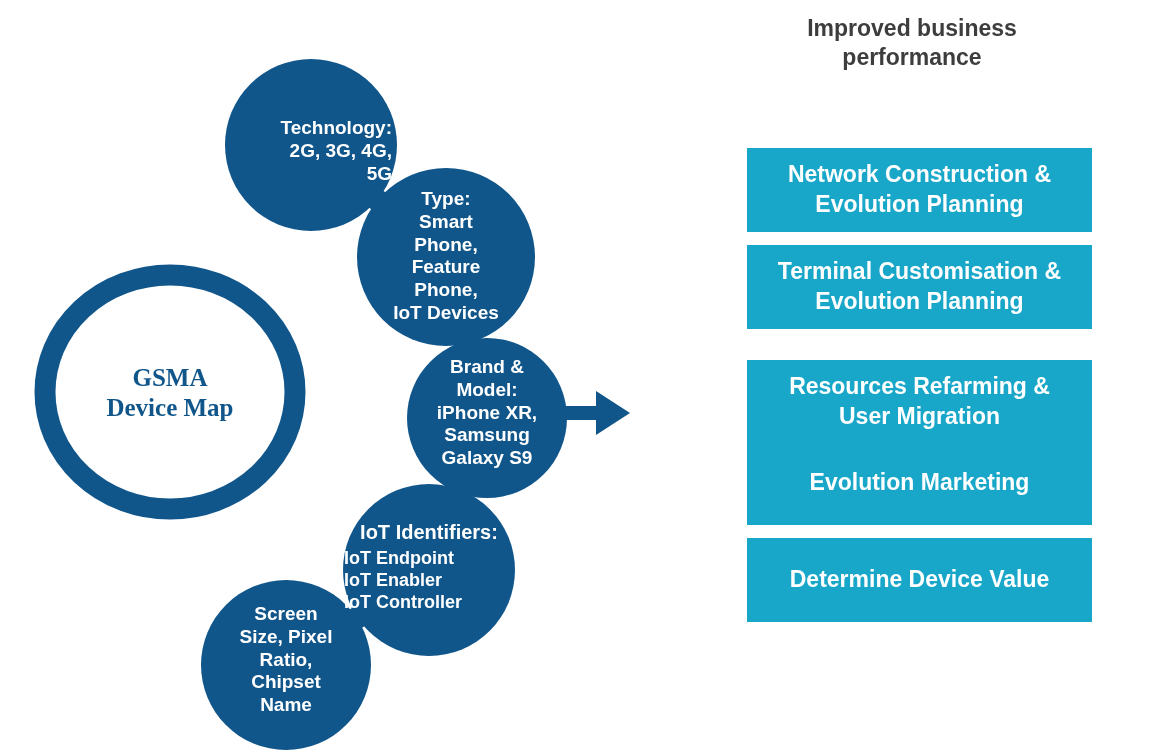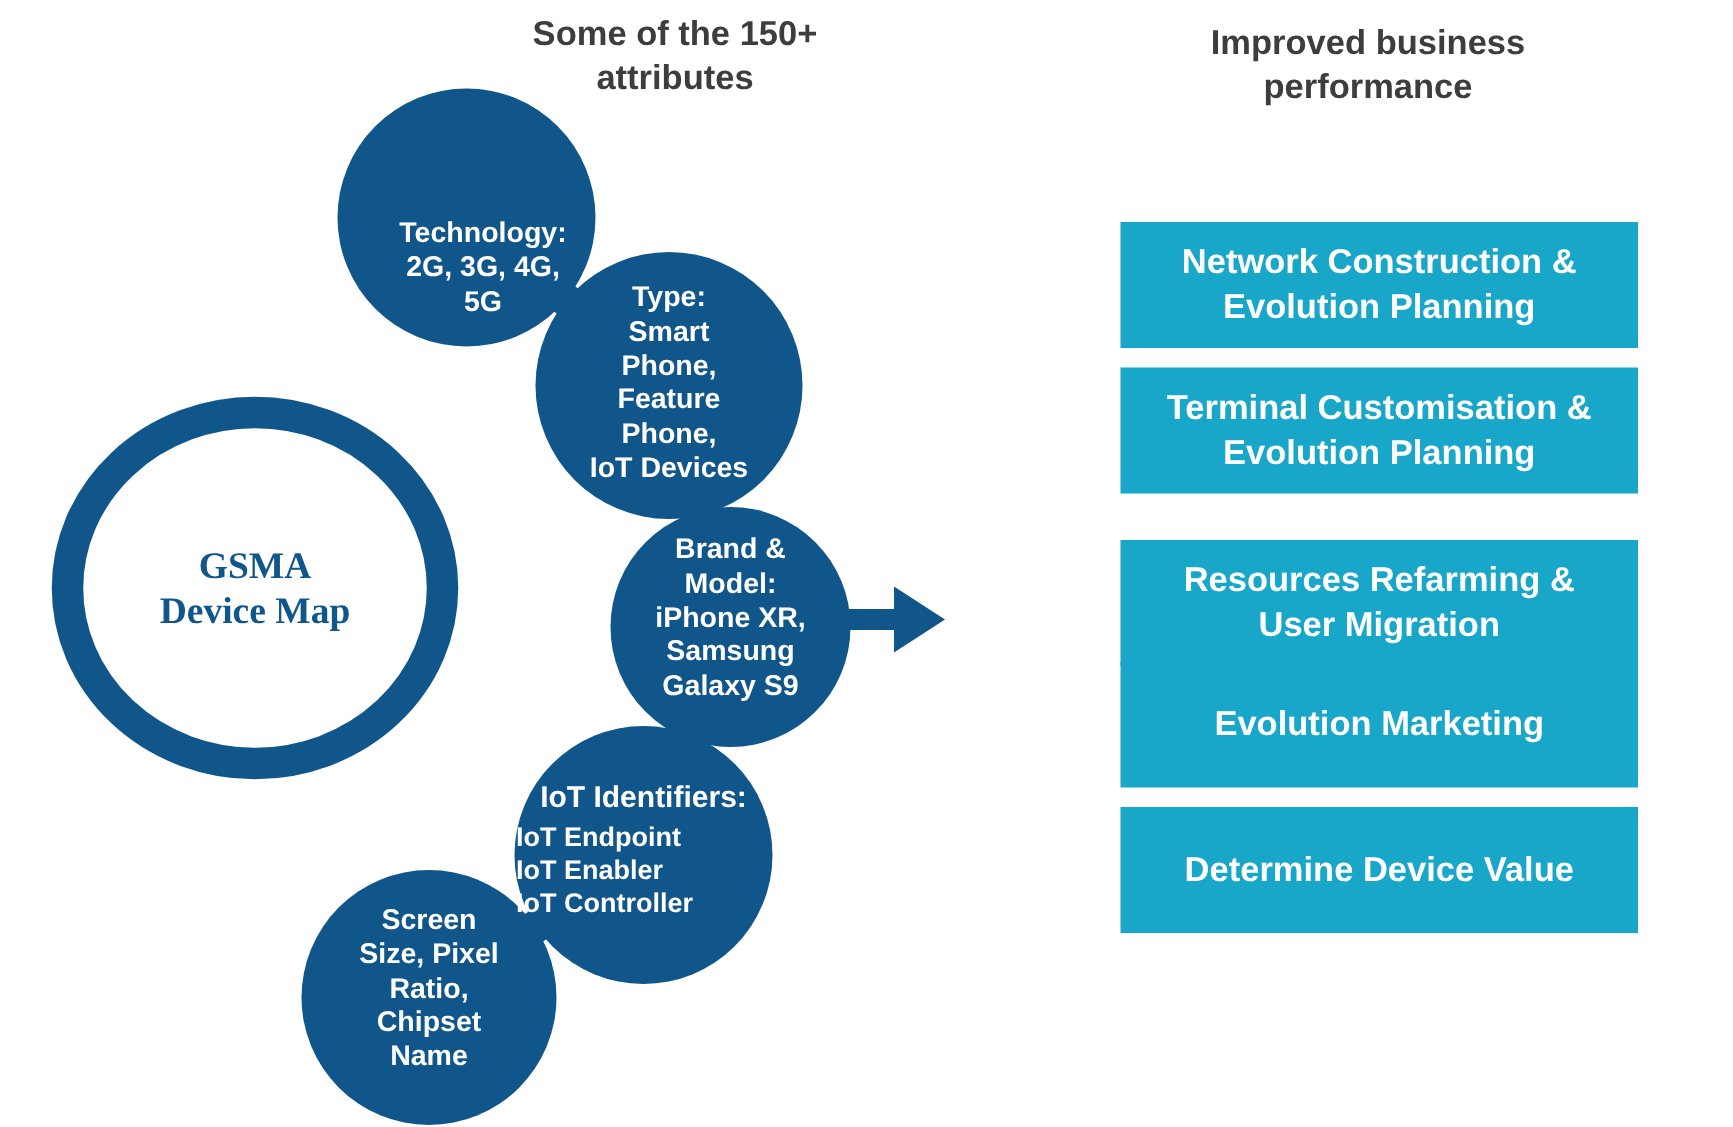--- a/index.html
+++ b/index.html
@@ -43,21 +43,21 @@
   #heading-attributes { left: 290px; top: 8px; width: 320px; }
   #heading-business  { left: 752px; top: 14px; width: 320px; }
 
   .circle-label {
     position: absolute;
     color: #ffffff;
     font-weight: bold;
     white-space: pre-line;
     line-height: 1.2;
   }
-  #label-technology { left: 252px; top: 117px; width: 140px; text-align: center; font-size: 19px; margin-top: 28px; }
+  #label-technology { left: 252px; top: 117px; width: 140px; text-align: right; font-size: 19px; }
   #label-type       { left: 356px; top: 188px; width: 180px; text-align: center; font-size: 19px; }
   #label-brand      { left: 397px; top: 356px; width: 180px; text-align: center; font-size: 19px; }
   #label-iot-title  { left: 339px; top: 520px; width: 180px; text-align: center; font-size: 20px; }
   #label-iot-body   { left: 344px; top: 548px; width: 170px; font-size: 18px; line-height: 1.22; }
   #label-screen     { left: 206px; top: 603px; width: 160px; text-align: center; font-size: 19px; }
 
   .hub-label {
     position: absolute;
     left: 60px; top: 363px; width: 220px;
     text-align: center;
@@ -108,22 +108,20 @@
     <circle class="node-circle" cx="487" cy="418" r="80"></circle>
     <circle class="node-circle" cx="429" cy="570" r="86"></circle>
     <circle class="node-circle" cx="286" cy="665" r="85"></circle>
 
     <ellipse class="hub-ring" cx="170" cy="392" rx="125" ry="117"></ellipse>
 
     <line class="arrow-shaft" x1="558" y1="413" x2="597" y2="413"></line>
     <polygon class="arrow-head" points="596,391 630,413 596,435"></polygon>
   </svg>
 
-  <div class="heading" id="heading-attributes">Some of the 150+
-attributes</div>
   <div class="heading" id="heading-business">Improved business
 performance</div>
 
   <div class="hub-label">GSMA
 Device Map</div>
 
   <div class="circle-label" id="label-technology">Technology:
 2G, 3G, 4G,
 5G</div>
   <div class="circle-label" id="label-type">Type:

